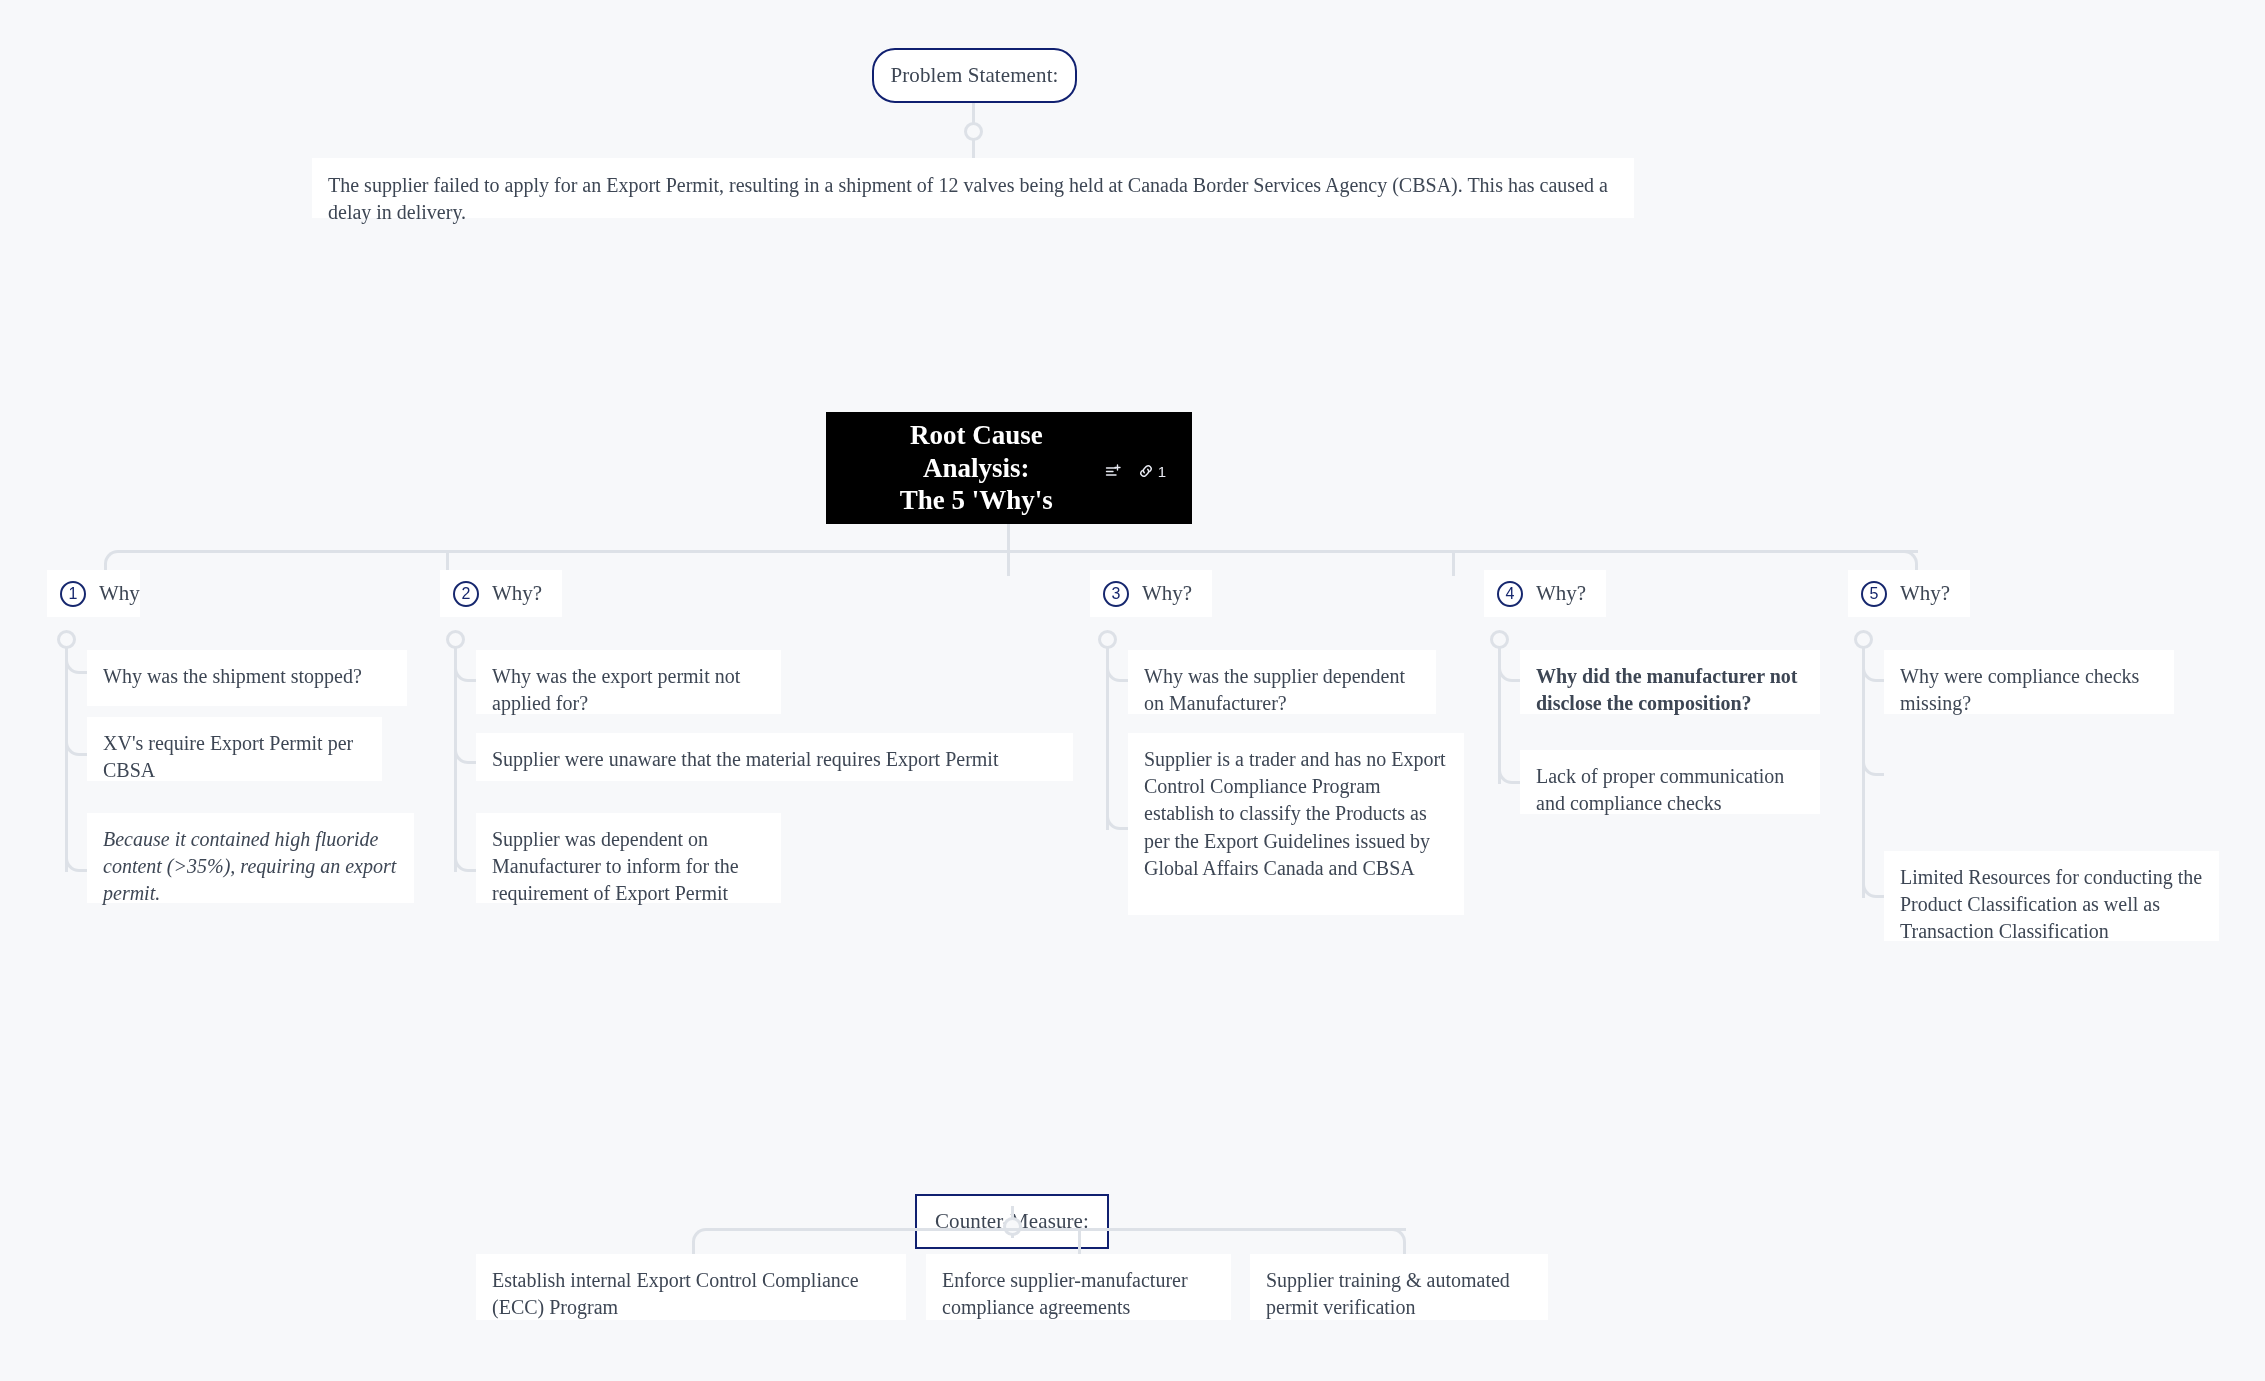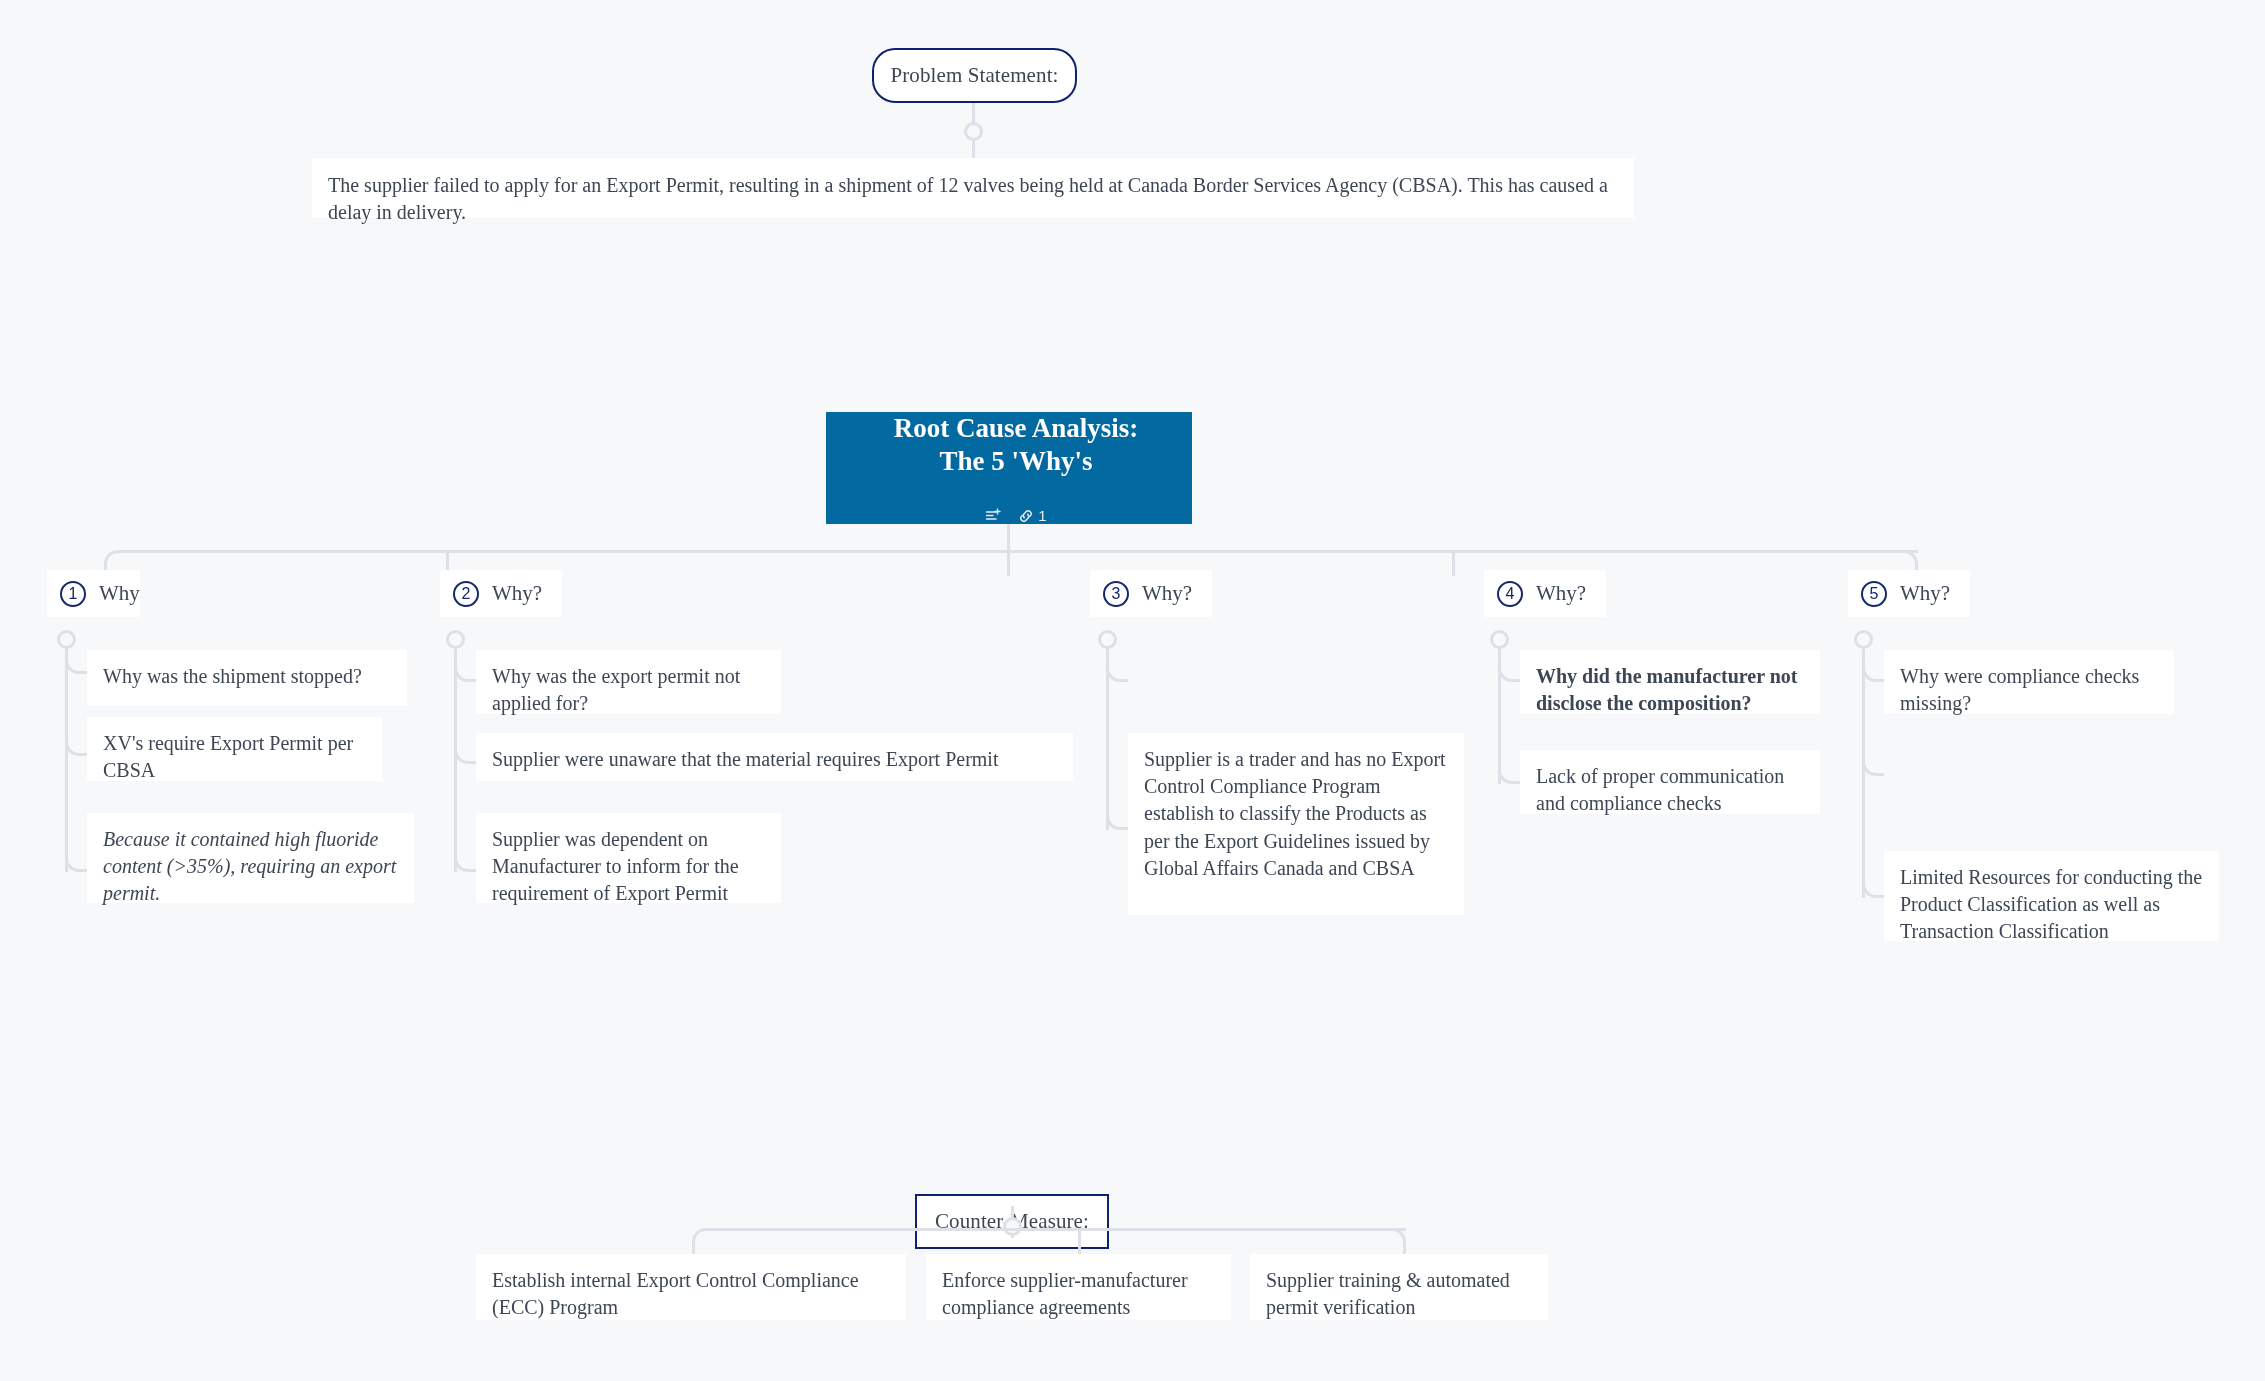--- a/index.html
+++ b/index.html
@@ -61,27 +61,26 @@
     font-family: "Liberation Sans", sans-serif;
     display: flex;
     align-items: center;
     justify-content: center;
     flex: 0 0 auto;
     line-height: 1;
   }
 
   
   #root-node {
-    background: #0369a1;
+    background: #000000;
     color: #ffffff;
     display: flex;
     align-items: center;
     padding: 0 26px 0 40px;
     gap: 18px;
-    flex-direction: column;
   }
   #root-title {
     font-size: 27px;
     line-height: 1.22;
     font-weight: bold;
     text-align: center;
     flex: 1 1 auto;
     white-space: pre-line;
   }
   .root-meta {
@@ -215,20 +214,23 @@
 
   <div class="pill abs" style="left:1090px; top:570px; width:122px; height:47px;">
     <span class="num-circle">3</span>
     <span>Why?</span>
   </div>
   <div class="node-dot abs" style="left:1098px; top:630px;"></div>
   <div class="spine abs" style="left:1106px; top:648px; height:182px;"></div>
   <div class="elbow bl abs" style="left:1106px; top:650px; width:22px; height:32px;"></div>
   <div class="elbow bl abs" style="left:1106px; top:740px; width:22px; height:90px;"></div>
 
+  <div class="card abs" style="left:1128px; top:650px; width:308px; height:64px;">
+    <span>Why was the supplier dependent on Manufacturer?</span>
+  </div>
   <div class="card abs" style="left:1128px; top:733px; width:336px; height:182px;">
     <span>Supplier is a trader and has no Export Control Compliance Program establish to classify the Products as per the Export Guidelines issued by Global Affairs Canada and CBSA</span>
   </div>
 
   <div class="pill abs" style="left:1484px; top:570px; width:122px; height:47px;">
     <span class="num-circle">4</span>
     <span>Why?</span>
   </div>
   <div class="node-dot abs" style="left:1490px; top:630px;"></div>
   <div class="spine abs" style="left:1498px; top:648px; height:136px;"></div>

